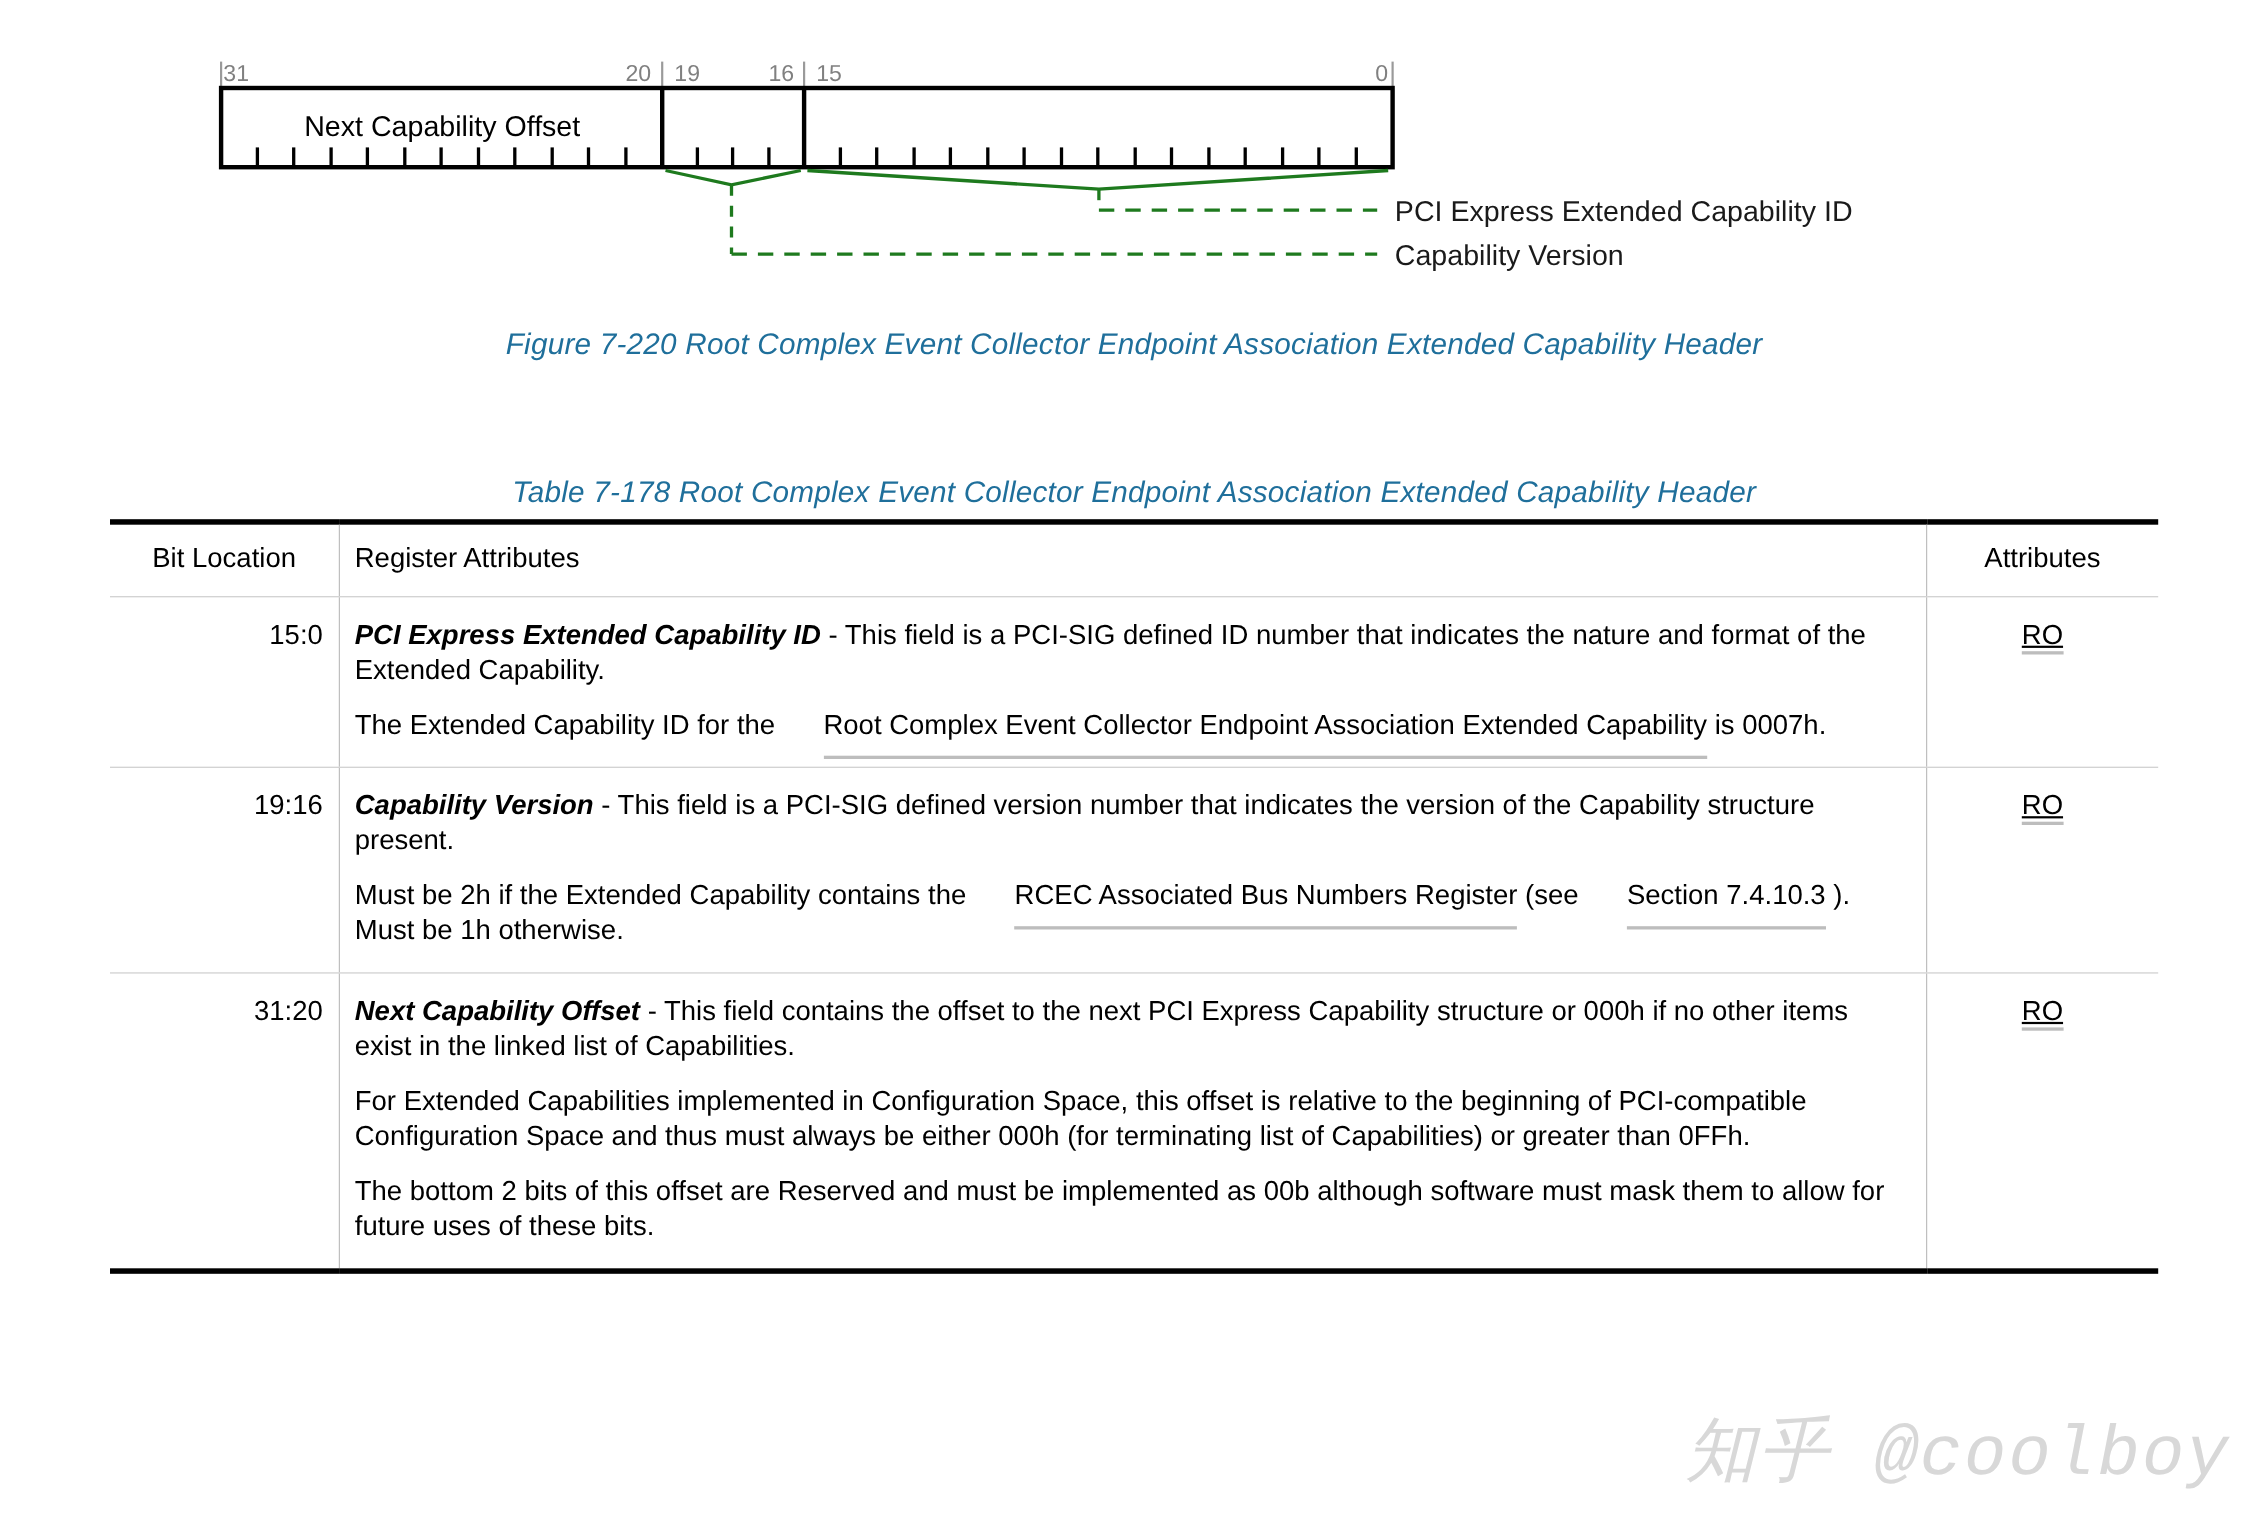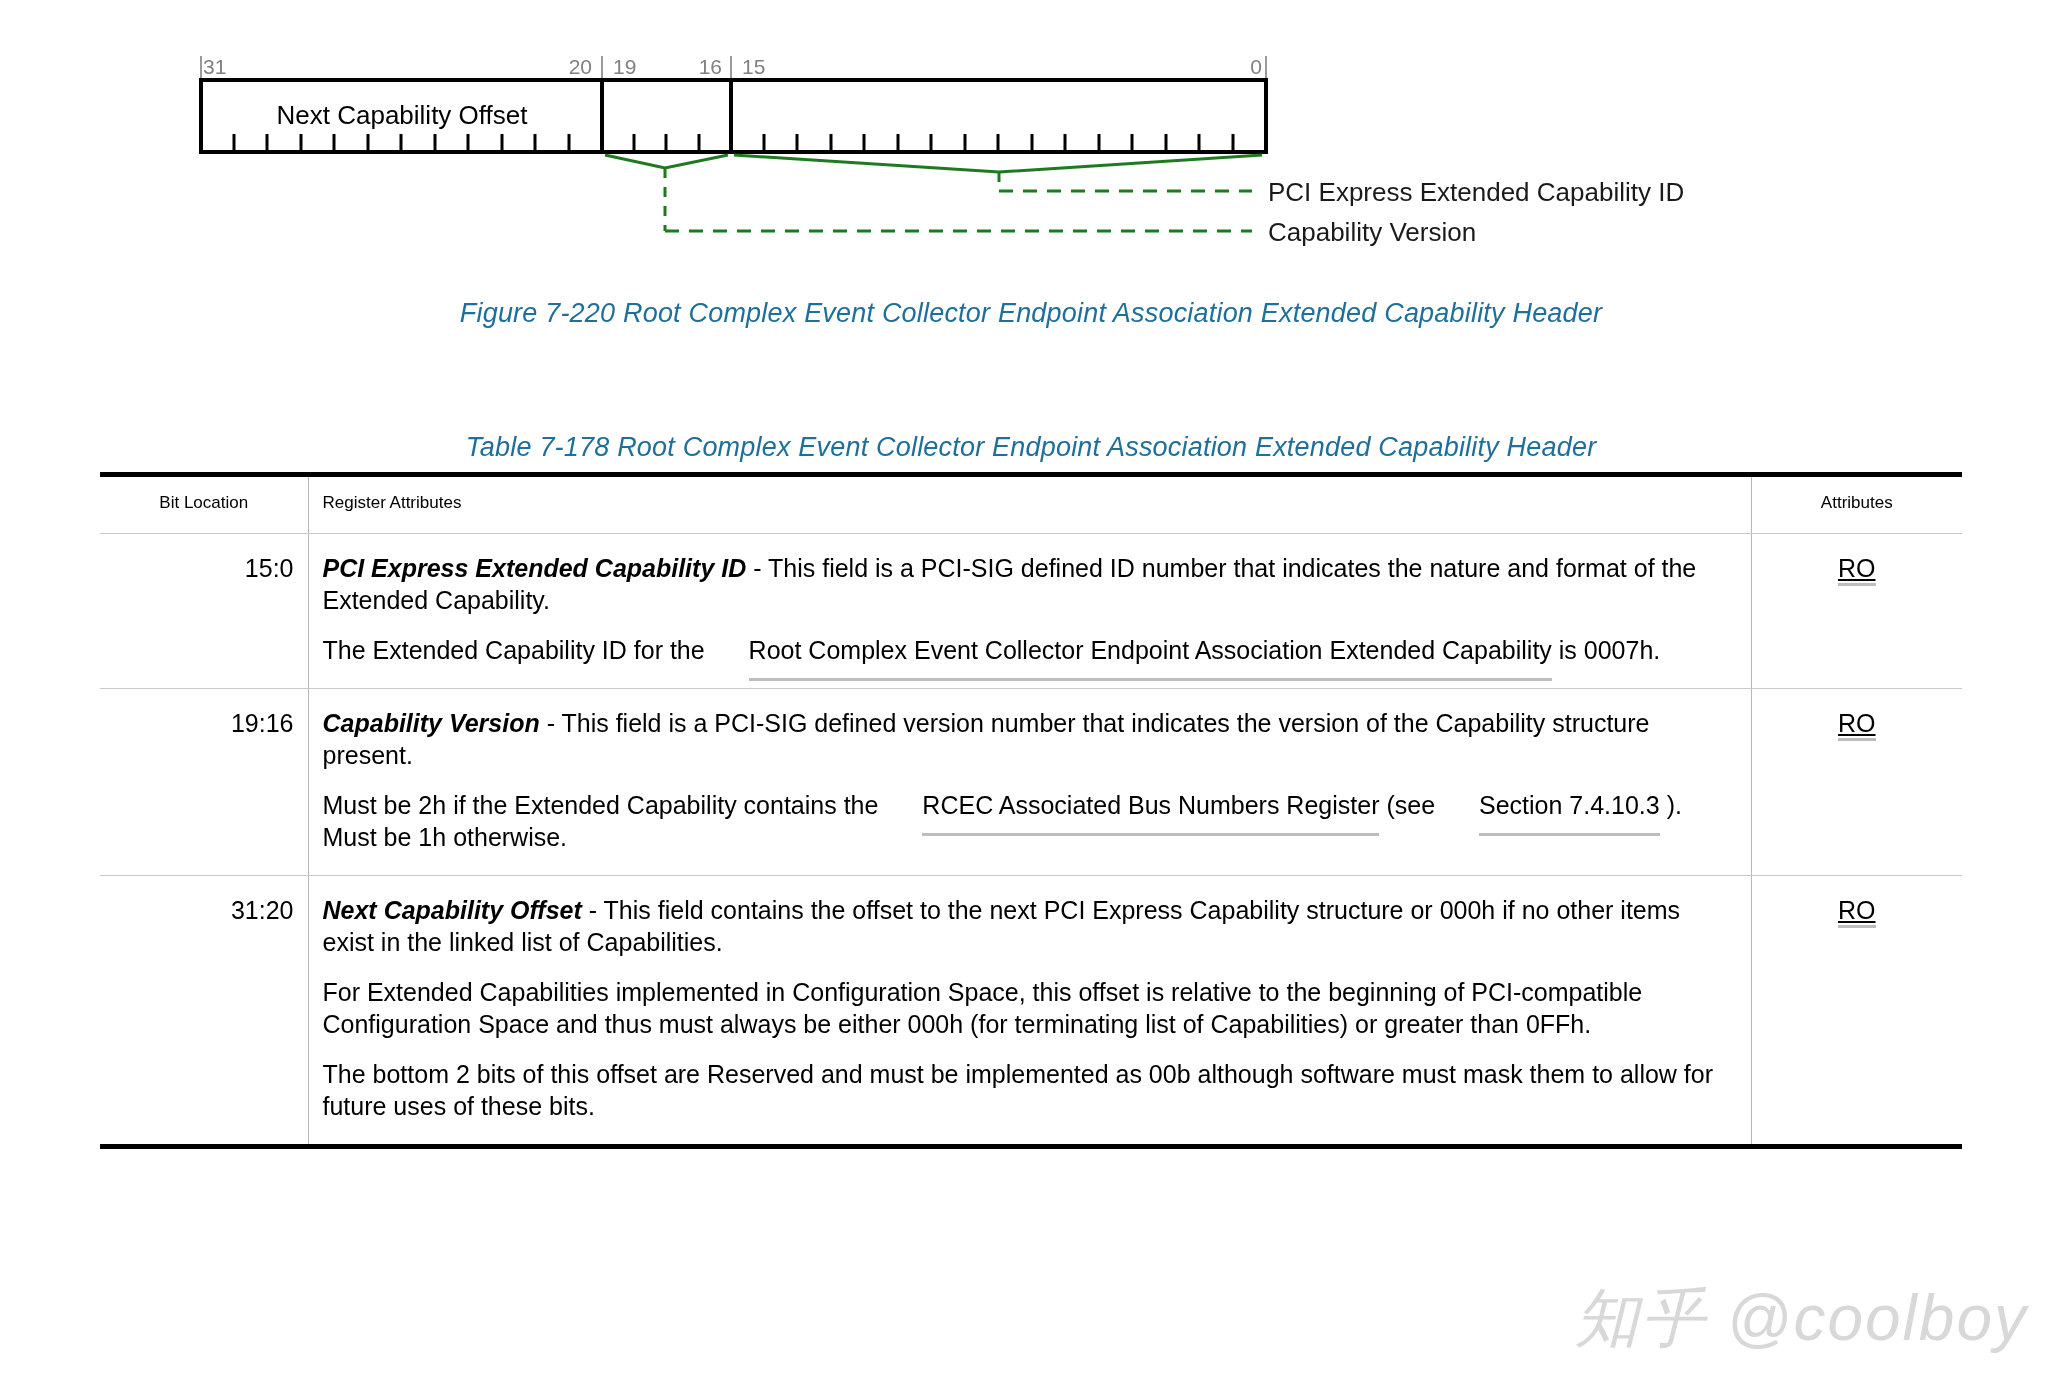--- a/index.html
+++ b/index.html
@@ -67,21 +67,21 @@
     width: 1862px;
     border-collapse: collapse;
     table-layout: fixed;
   }
   #reg-table col.c-bit   { width: 208px; }
   #reg-table col.c-desc  { width: 1443px; }
   #reg-table col.c-attr  { width: 211px; }
 
   #reg-table thead th {
     font-weight: normal;
-    font-size: 17px;
+    font-size: 25px;
     padding: 16px 14px 20px 14px;
     vertical-align: top;
     border-top: 5px solid #000;
     border-bottom: 1px solid #c9c9c9;
   }
   th.th-bit  { text-align: center; }
   th.th-desc { text-align: left; border-left: 1px solid #b8b8b8; padding-left: 18px; }
   th.th-attr { text-align: center; border-left: 1px solid #b8b8b8; }
 
   #reg-table tbody td {
@@ -115,21 +115,21 @@
     padding-bottom: 1px;
   }
 
   
   #watermark {
     position: absolute;
     right: 34px;
     bottom: 38px;
     font-size: 64px;
     color: #d8d8d8;
-    font-family: Liberation Sans, sans-serif;
+    font-family: Liberation Mono, monospace;
     font-style: italic;
     letter-spacing: 2px;
     white-space: nowrap;
     pointer-events: none;
   }
 </style>
 </head>
 <body>
 
 <div id="figure-block">

